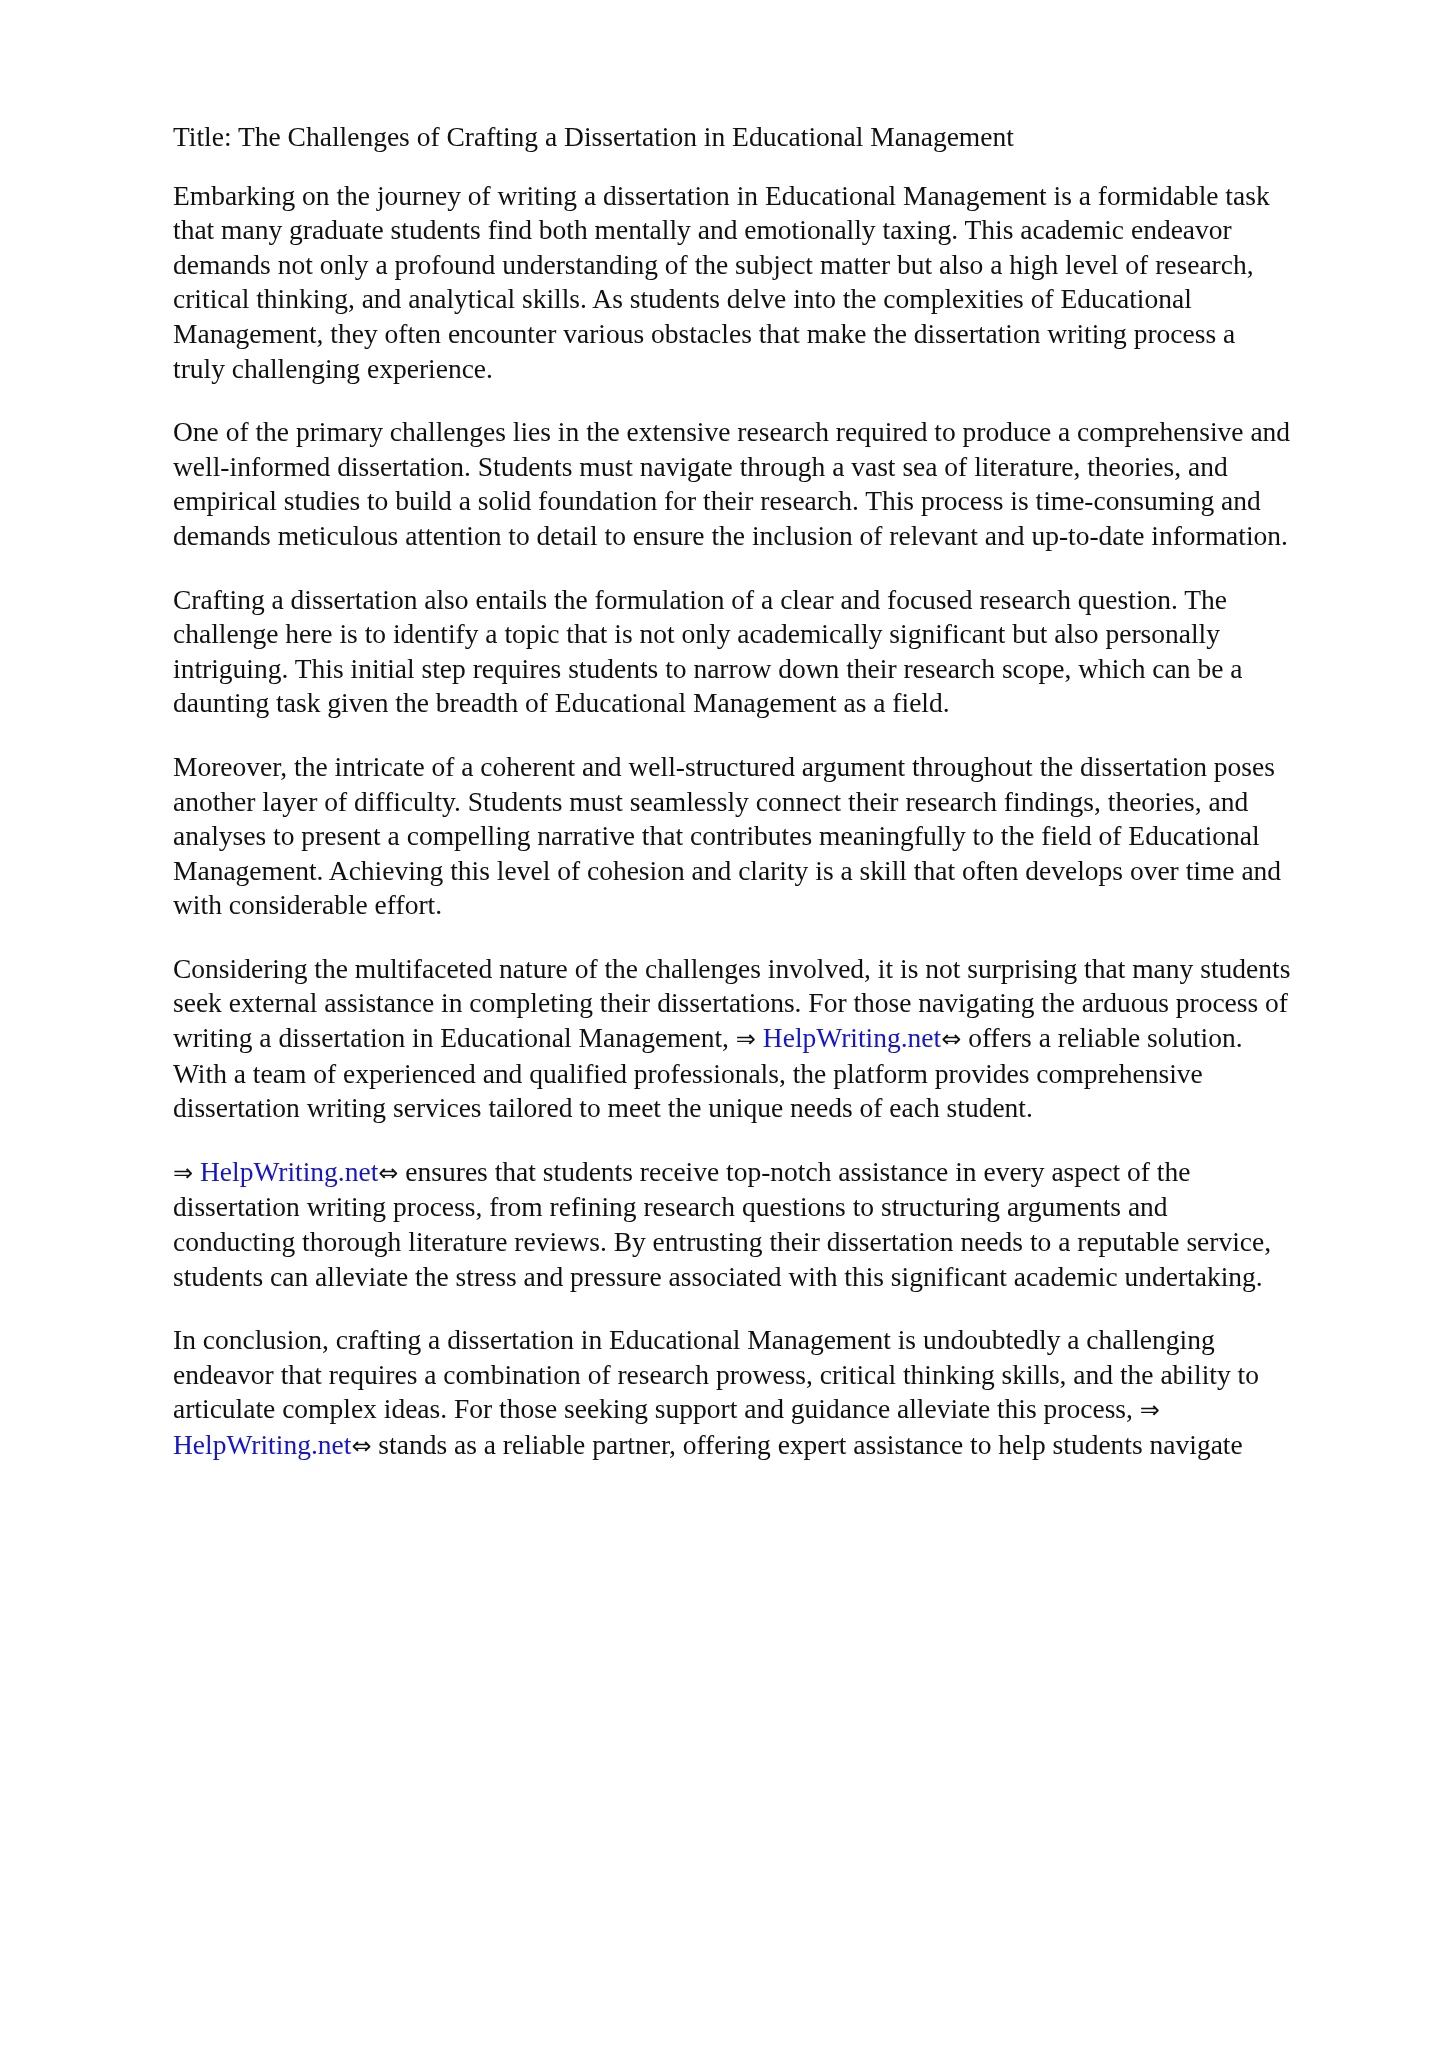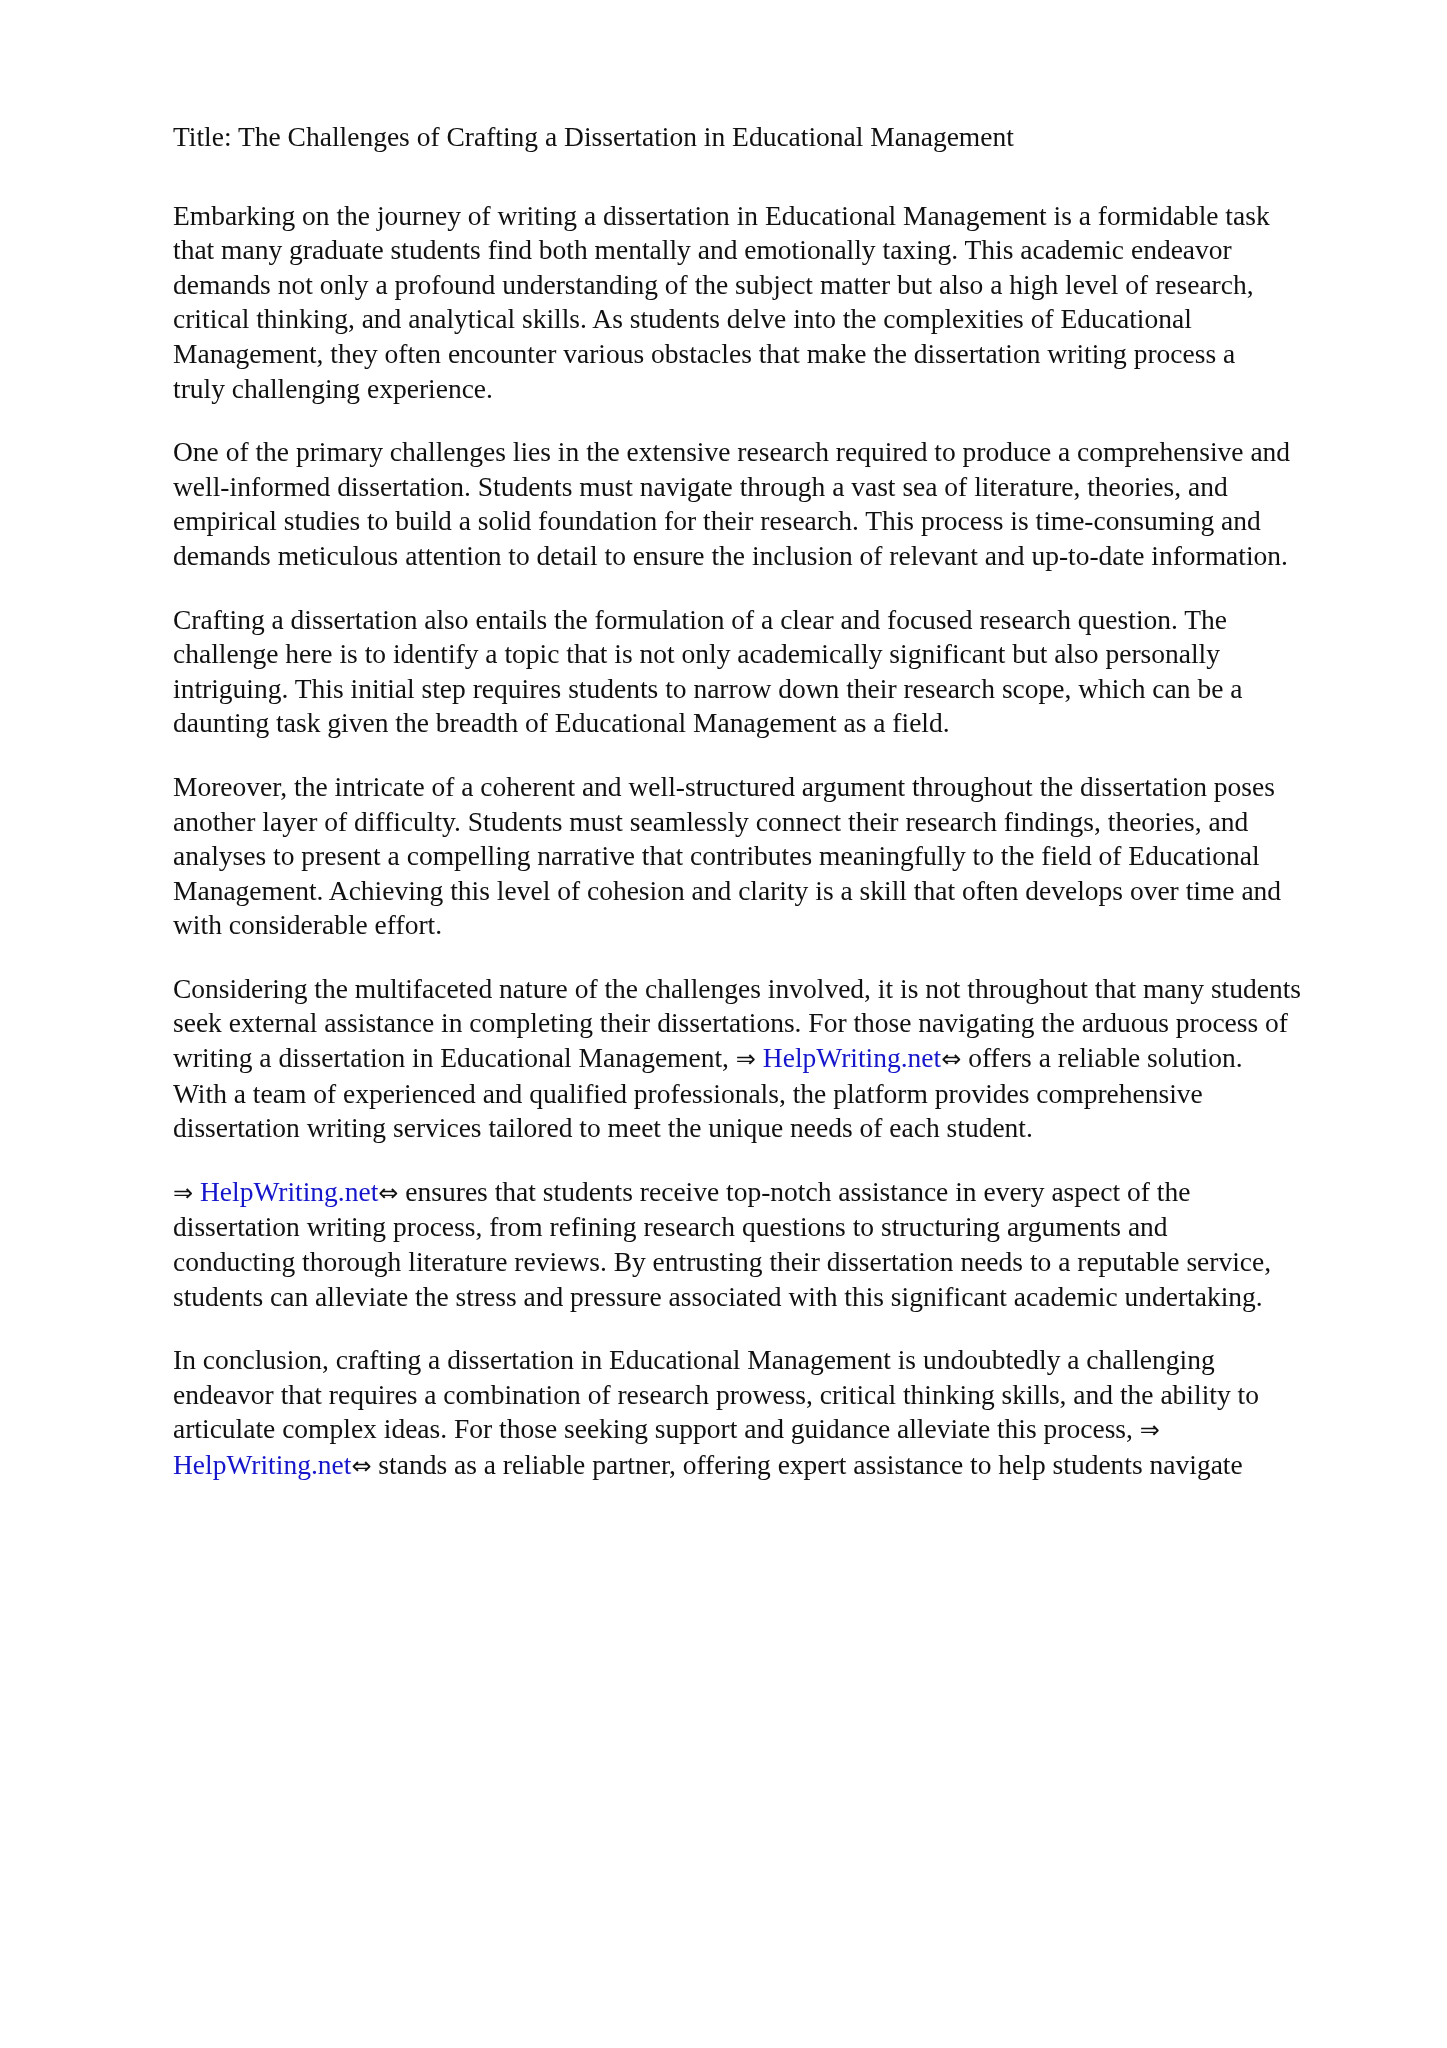--- a/index.html
+++ b/index.html
@@ -7,21 +7,21 @@
   .page {
     position: absolute;
     left: 173px;
     top: 120px;
     width: 1210px;
     font-family: "Liberation Serif", "DejaVu Serif", serif;
     font-size: 27.5px;
     line-height: 34.6px;
     color: #111111;
   }
-  .title { margin: 0 0 44px 0; font-weight: normal; font-size: 27.5px; }
+  .title { margin: 0 0 24px 0; font-weight: normal; font-size: 27.5px; }
   .para { margin: 0 0 29px 0; }
   .line { display: block; white-space: nowrap; }
   .link { color: #1515cc; font-weight: normal; text-decoration: none; }
   .arrow { font-family: "DejaVu Sans", sans-serif; font-size: 24px; }
 </style>
 </head>
 <body>
 
 <div class="page">
   <p class="title">Title: The Challenges of Crafting a Dissertation in Educational Management</p>
@@ -51,21 +51,21 @@
 
   <p class="para">
     <span class="line">Moreover, the intricate of a coherent and well-structured argument throughout the dissertation poses</span>
     <span class="line">another layer of difficulty. Students must seamlessly connect their research findings, theories, and</span>
     <span class="line">analyses to present a compelling narrative that contributes meaningfully to the field of Educational</span>
     <span class="line">Management. Achieving this level of cohesion and clarity is a skill that often develops over time and</span>
     <span class="line">with considerable effort.</span>
   </p>
 
   <p class="para">
-    <span class="line">Considering the multifaceted nature of the challenges involved, it is not throughout that many students</span>
+    <span class="line">Considering the multifaceted nature of the challenges involved, it is not surprising that many students</span>
     <span class="line">seek external assistance in completing their dissertations. For those navigating the arduous process of</span>
     <span class="line"><span>writing a dissertation in Educational Management, </span><span class="arrow">⇒</span> <a class="link" href="#">HelpWriting.net</a><span class="arrow">⇔</span><span> offers a reliable solution.</span></span>
     <span class="line">With a team of experienced and qualified professionals, the platform provides comprehensive</span>
     <span class="line">dissertation writing services tailored to meet the unique needs of each student.</span>
   </p>
 
   <p class="para">
     <span class="line"><span class="arrow">⇒</span> <a class="link" href="#">HelpWriting.net</a><span class="arrow">⇔</span><span> ensures that students receive top-notch assistance in every aspect of the</span></span>
     <span class="line">dissertation writing process, from refining research questions to structuring arguments and</span>
     <span class="line">conducting thorough literature reviews. By entrusting their dissertation needs to a reputable service,</span>

